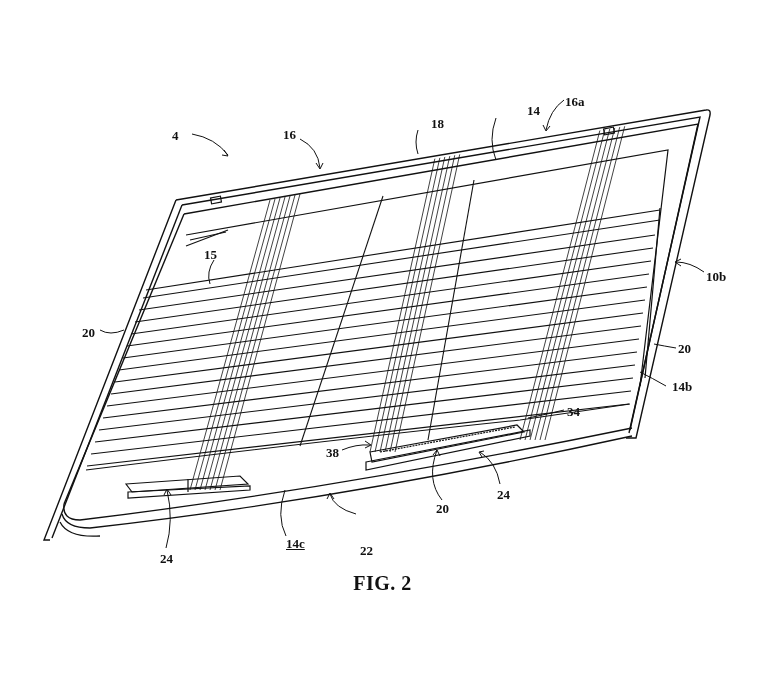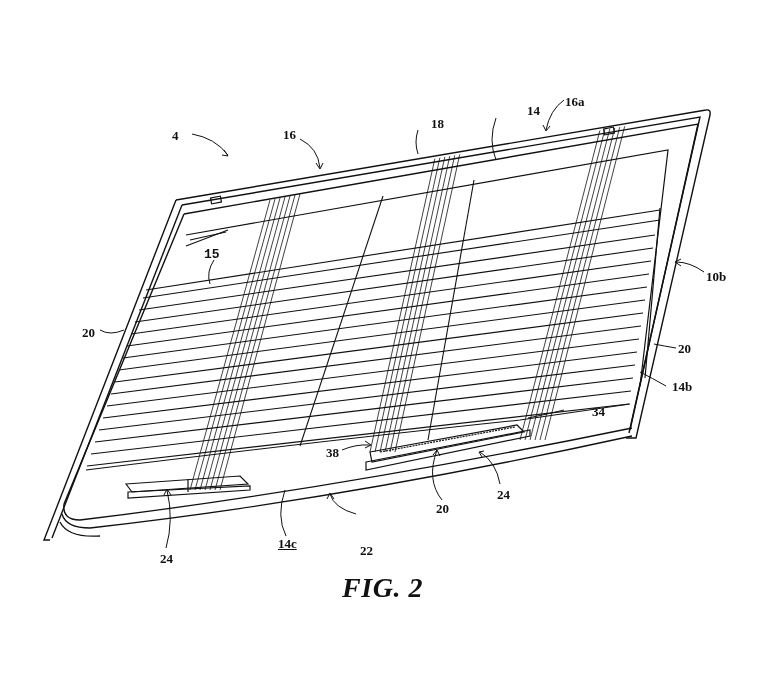--- a/index.html
+++ b/index.html
@@ -1,19 +1,19 @@
 <!DOCTYPE html>
 <html><head>
   <meta charset="utf-8">
   <style>
     html, body { margin: 0; padding: 0; background: #ffffff; }
     body { width: 765px; height: 686px; position: relative; overflow: hidden; font-family: "Liberation Serif", serif; }
     #figure { position: absolute; left: 0; top: 0; width: 765px; height: 686px; }
     .ref { position: absolute; font-family: "Liberation Serif", serif; font-weight: bold; font-size: 13px; color: #111; line-height: 1; white-space: nowrap; }
-    .caption { position: absolute; left: 0; width: 765px; top: 572px; text-align: center; font-family: "Liberation Serif", serif; font-weight: bold; font-size: 28px; color: #111; letter-spacing: 0.5px; font-style: italic; }
+    .caption { position: absolute; left: 0; width: 765px; top: 572px; text-align: center; font-family: "Liberation Serif", serif; font-weight: bold; font-size: 20px; color: #111; letter-spacing: 0.5px; }
   </style>
 </head>
 <body>
 
 <svg id="figure" width="765" height="686" viewBox="0 0 765 686" xmlns="http://www.w3.org/2000/svg">
   <defs>
     <clipPath id="glassClip">
       <path d="M176,203 L708,112 L632,436 Q400,470 80,520 Q60,520 60,500 Z"></path>
     </clipPath>
   </defs>
@@ -133,23 +133,23 @@
 </svg>
 
 <div class="ref" style="left:172px;top:129px;">4</div>
 <div class="ref" style="left:283px;top:128px;">16</div>
 <div class="ref" style="left:411px;top:117px;margin-left:20px;">18</div>
 <div class="ref" style="left:489px;top:104px;margin-left:38px;">14</div>
 <div class="ref" style="left:565px;top:95px;">16a</div>
 <div class="ref" style="left:706px;top:270px;">10b</div>
 <div class="ref" style="left:678px;top:342px;">20</div>
 <div class="ref" style="left:672px;top:380px;">14b</div>
-<div class="ref" style="left:204px;top:248px;font-family:Liberation Mono, monospace;">15</div>
+<div class="ref" style="left:204px;top:248px;">15</div>
 <div class="ref" style="left:82px;top:326px;">20</div>
-<div class="ref" style="left:592px;top:405px;">34</div>
+<div class="ref" style="left:567px;top:405px;">34</div>
 <div class="ref" style="left:326px;top:446px;">38</div>
 <div class="ref" style="left:436px;top:502px;">20</div>
 <div class="ref" style="left:497px;top:488px;">24</div>
 <div class="ref" style="left:352px;top:544px;margin-left:8px;">22</div>
-<div class="ref" style="left:278px;top:537px;text-decoration:underline;">14c</div>
+<div class="ref" style="left:286px;top:537px;text-decoration:underline;">14c</div>
 <div class="ref" style="left:160px;top:552px;">24</div>
 
 <div class="caption">FIG. 2</div>
 
 </body></html>

